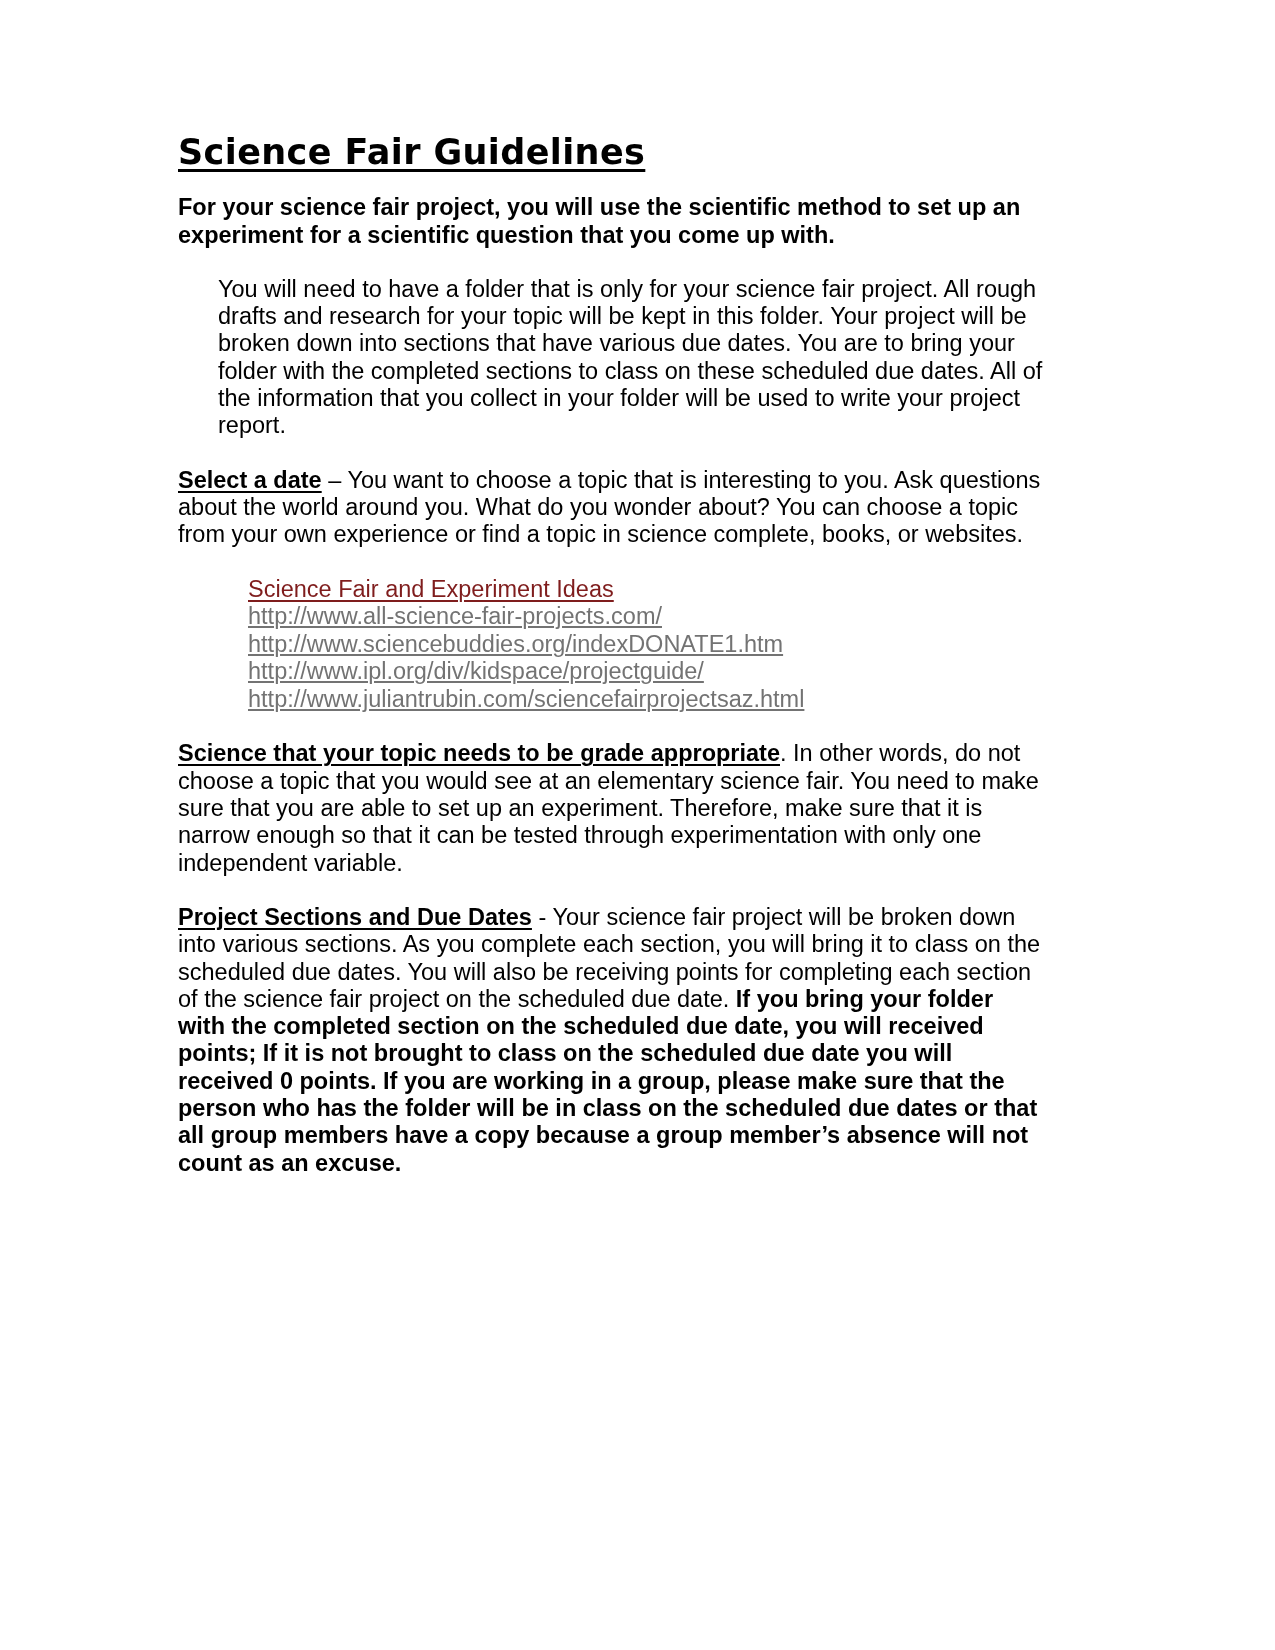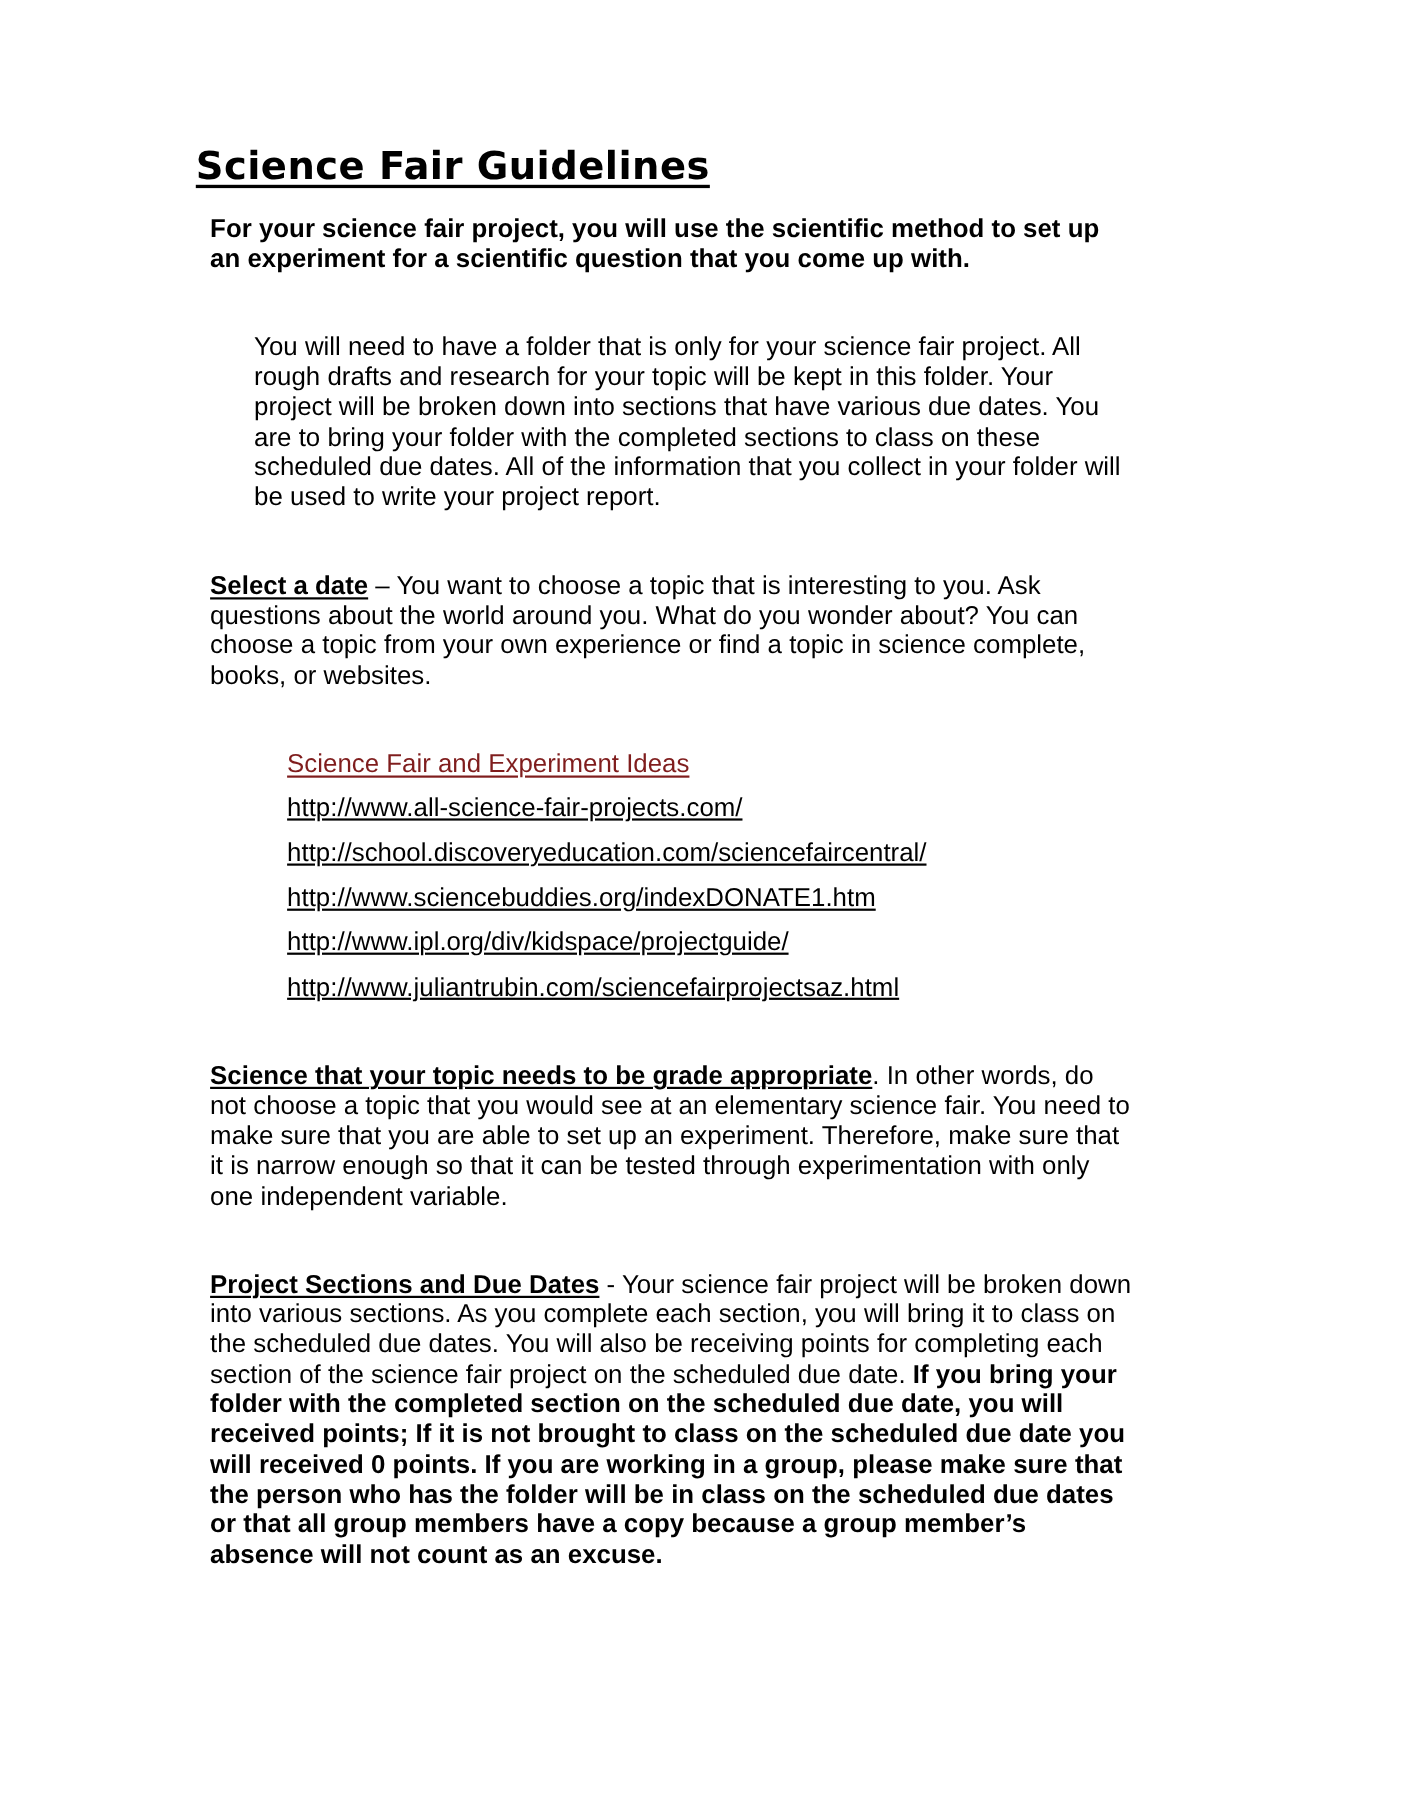--- a/index.html
+++ b/index.html
@@ -34,21 +34,21 @@
     line-height: 1.15;
     margin: 0 0 22px 0;
     padding: 0;
   }
   .doc-title .u {
     text-decoration: underline;
     text-underline-offset: 5px;
     text-decoration-thickness: 3px;
   }
   p {
-    margin: 13px;
+    margin: 0;
     padding: 0;
     font-size: 23.5px;
     line-height: 27.3px;
     text-align: left;
   }
   .para-gap {
     height: 27px;
   }
   .lead-bold {
     font-weight: bold;
@@ -78,21 +78,21 @@
     line-height: 27.6px;
   }
   .link-heading {
     color: #7f1d1d;
     text-decoration: underline;
     text-underline-offset: 3px;
     text-decoration-thickness: 1.6px;
     display: inline;
   }
   a.weblink, .weblink {
-    color: #000000;
+    color: #737373;
     text-decoration: underline;
     text-underline-offset: 2px;
     text-decoration-thickness: 1.6px;
     display: inline;
   }
 </style>
 </head>
 <body>
 
 <div class="page">
@@ -110,21 +110,20 @@
 
     <div class="para-gap"></div>
 
     <p><span class="bu">Select a date</span><span> – You want to choose a topic that is interesting to you. Ask questions about the world around you. What do you wonder about? You can choose a topic from your own experience or find a topic in science complete, books, or websites.</span></p>
 
     <div class="para-gap"></div>
 
     <div class="link-block">
       <p><span class="link-heading">Science Fair and Experiment Ideas</span></p>
       <p><span class="weblink">http://www.all-science-fair-projects.com/</span></p>
-      <p><span class="weblink">http://school.discoveryeducation.com/sciencefaircentral/</span></p>
       <p><span class="weblink">http://www.sciencebuddies.org/indexDONATE1.htm</span></p>
       <p><span class="weblink">http://www.ipl.org/div/kidspace/projectguide/</span></p>
       <p><span class="weblink">http://www.juliantrubin.com/sciencefairprojectsaz.html</span></p>
     </div>
 
     <div class="para-gap"></div>
 
     <p><span class="bu">Science that your topic needs to be grade appropriate</span><span>. In other words, do not choose a topic that you would see at an elementary science fair. You need to make sure that you are able to set up an experiment. Therefore, make sure that it is narrow enough so that it can be tested through experimentation with only one independent variable.</span></p>
 
     <div class="para-gap"></div>

